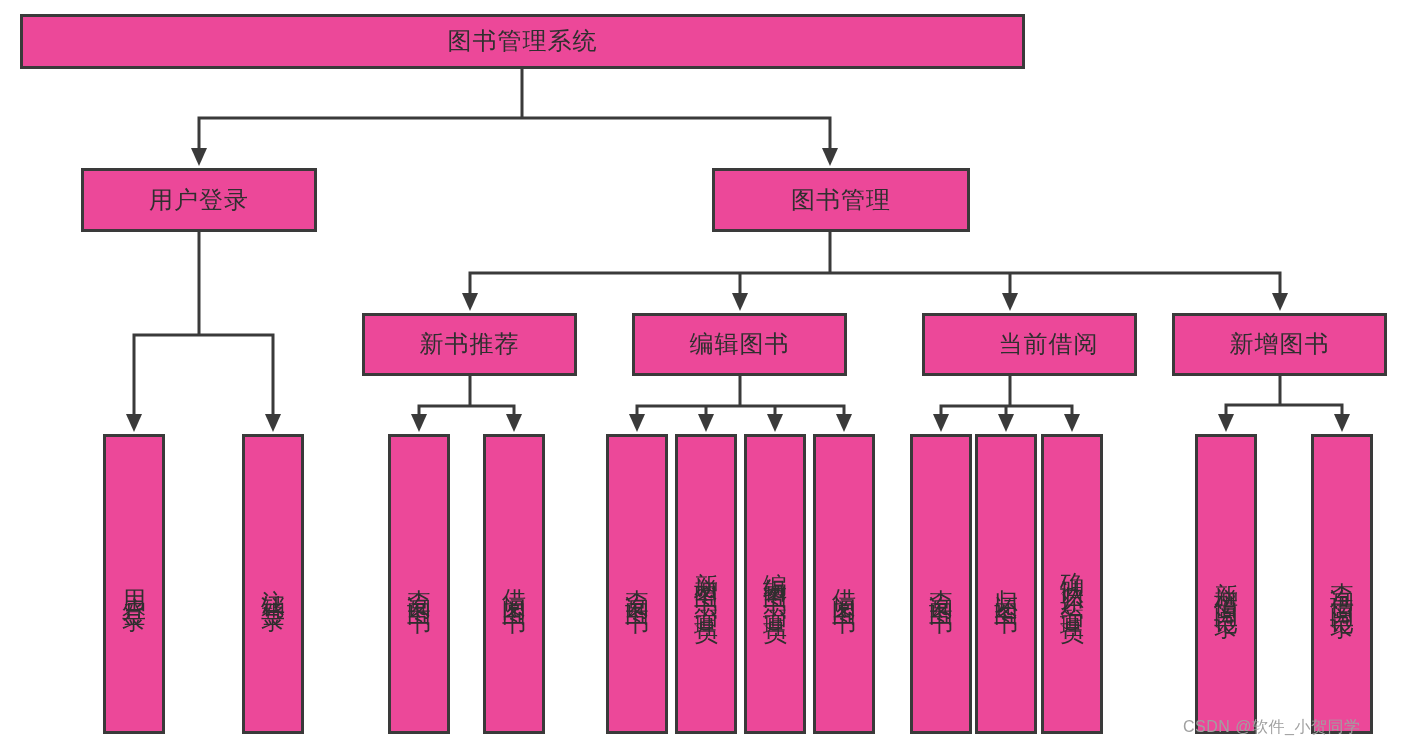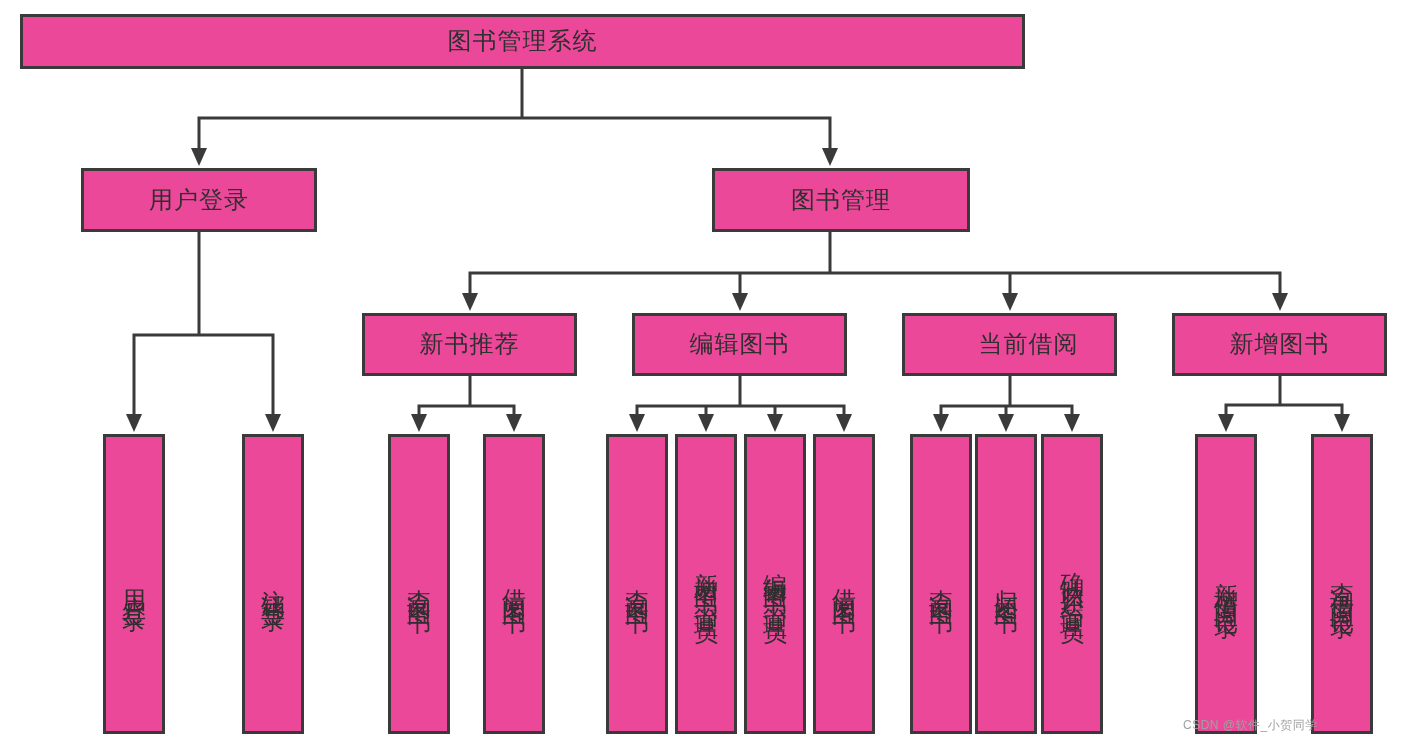--- a/index.html
+++ b/index.html
@@ -48,21 +48,21 @@
   }
   
   .n-root   { left: 20px;   top: 14px;  width: 1005px; height: 55px; }
   
   .n-l2a    { left: 81px;   top: 168px; width: 236px;  height: 64px; }
   .n-l2b    { left: 712px;  top: 168px; width: 258px;  height: 64px; }
   
   .l3       { top: 313px;   width: 215px; height: 63px; }
   .n-l3a    { left: 362px; }
   .n-l3b    { left: 632px; }
-  .n-l3c    { left: 902px; padding-left: 38px; }
+  .n-l3c    { left: 922px; padding-left: 38px; }
   .n-l3d    { left: 1172px; }
   
   .l4       { top: 434px;   width: 62px;  height: 300px; }
   .n-g1c1   { left: 103px; }
   .n-g1c2   { left: 242px; }
   .n-g2c1   { left: 388px; }
   .n-g2c2   { left: 483px; }
   .n-g3c1   { left: 606px; }
   .n-g3c2   { left: 675px; }
   .n-g3c3   { left: 744px; }
@@ -70,21 +70,21 @@
   .n-g4c1   { left: 910px; }
   .n-g4c2   { left: 975px; }
   .n-g4c3   { left: 1041px; }
   .n-g5c1   { left: 1195px; }
   .n-g5c2   { left: 1311px; }
   .watermark {
     position: absolute;
     left: 1183px;
     top: 717px;
     z-index: 5;
-    font-size: 12px;
+    font-size: 16px;
     letter-spacing: 0.5px;
     color: #a0a0a0;
     white-space: nowrap;
   }
 </style>
 </head>
 <body>
 
 <div class="canvas">
 

